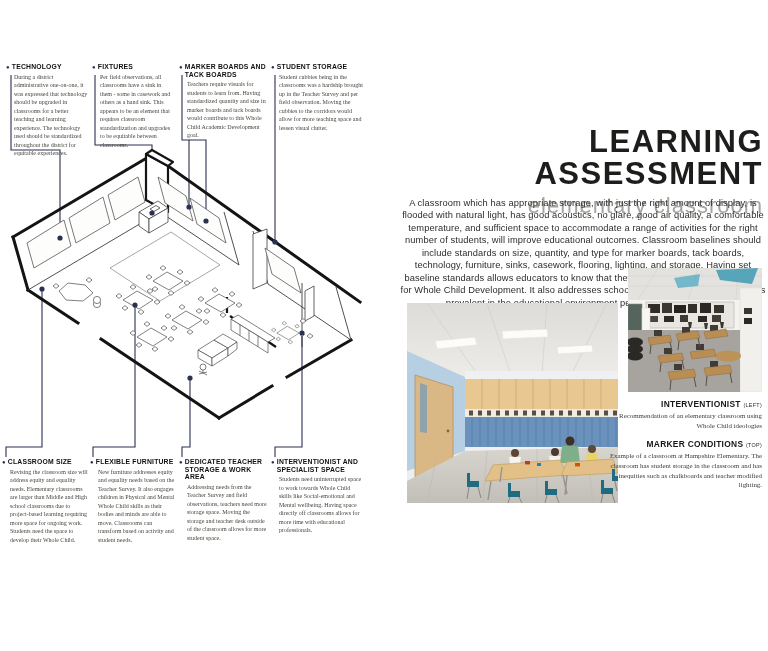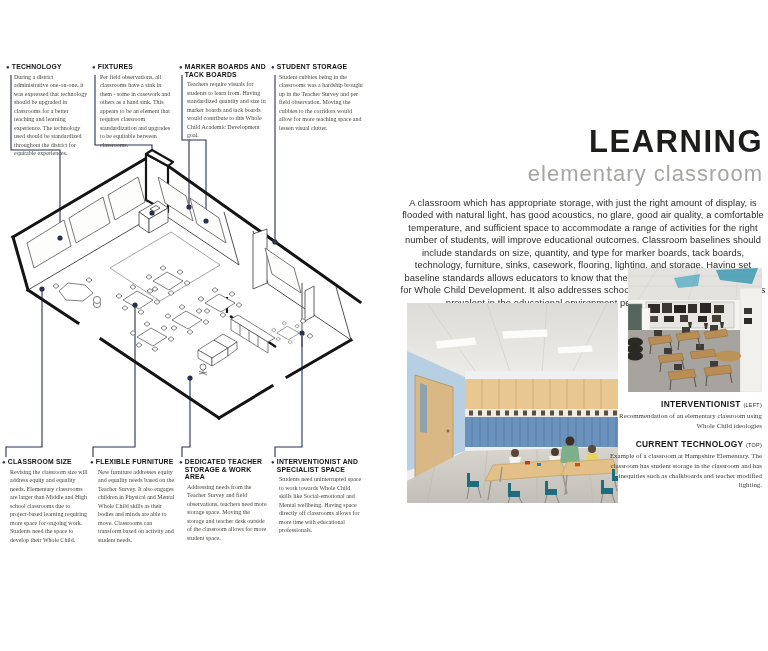--- a/index.html
+++ b/index.html
@@ -200,20 +200,21 @@
   <div class="callout" style="left:271px;top:458px;width:92px">
     <div class="head">
         <span class="bullet">●</span>
         <span>INTERVENTIONIST AND SPECIALIST SPACE</span>
       </div>
     <div class="body">Students need uninterrupted space to work towards Whole Child skills like Social-emotional and Mental wellbeing. Having space directly off classrooms allows for more time with educational professionals.</div>
   </div>
 
   <div class="title-block">
     <div class="title-line">LEARNING</div>
+    <div class="title-line">ASSESSMENT</div>
     <div class="subtitle">elementary classroom</div>
   </div>
 
   <div class="intro">A classroom which has appropriate storage, with just the right amount of display, is flooded with natural light, has good acoustics, no glare, good air quality, a comfortable temperature, and sufficient space to accommodate a range of activities for the right number of students, will improve educational outcomes. Classroom baselines should include standards on size, quantity, and type for marker boards, tack boards, technology, furniture, sinks, casework, flooring, lighting, and storage. Having set baseline standards allows educators to know that they will have the space necessary for Whole Child Development. It also addresses school wide equity and equality issues prevalent in the educational environment per the Teacher Survey.</div>
 
   <svg class="photo" style="left:407px;top:303px" width="211" height="200" viewBox="0 0 211 200">
     <defs>
       <linearGradient id="ceil" x1="0" y1="0" x2="0" y2="1">
         <stop offset="0" stop-color="#dddcd8"></stop>
           <stop offset="1" stop-color="#f2f1ee"></stop>
@@ -371,19 +372,19 @@
   </svg>
 
   <div class="caption-block">
     <div class="cap-head">
       <span>INTERVENTIONIST</span>
       <span class="cap-tag">(LEFT)</span>
     </div>
     <div class="cap-body">Recommendation of an elementary classroom using Whole Child ideologies</div>
     <div class="cap-gap"></div>
     <div class="cap-head">
-      <span>CURRENT TECHNOLOGY</span>
+      <span>MARKER CONDITIONS</span>
       <span class="cap-tag">(TOP)</span>
     </div>
     <div class="cap-body">Example of a classroom at Hampshire Elementary. The classroom has student storage in the classroom and has inequities such as chalkboards and teacher modified lighting.</div>
   </div>
 
 </div>
 
 </body></html>

